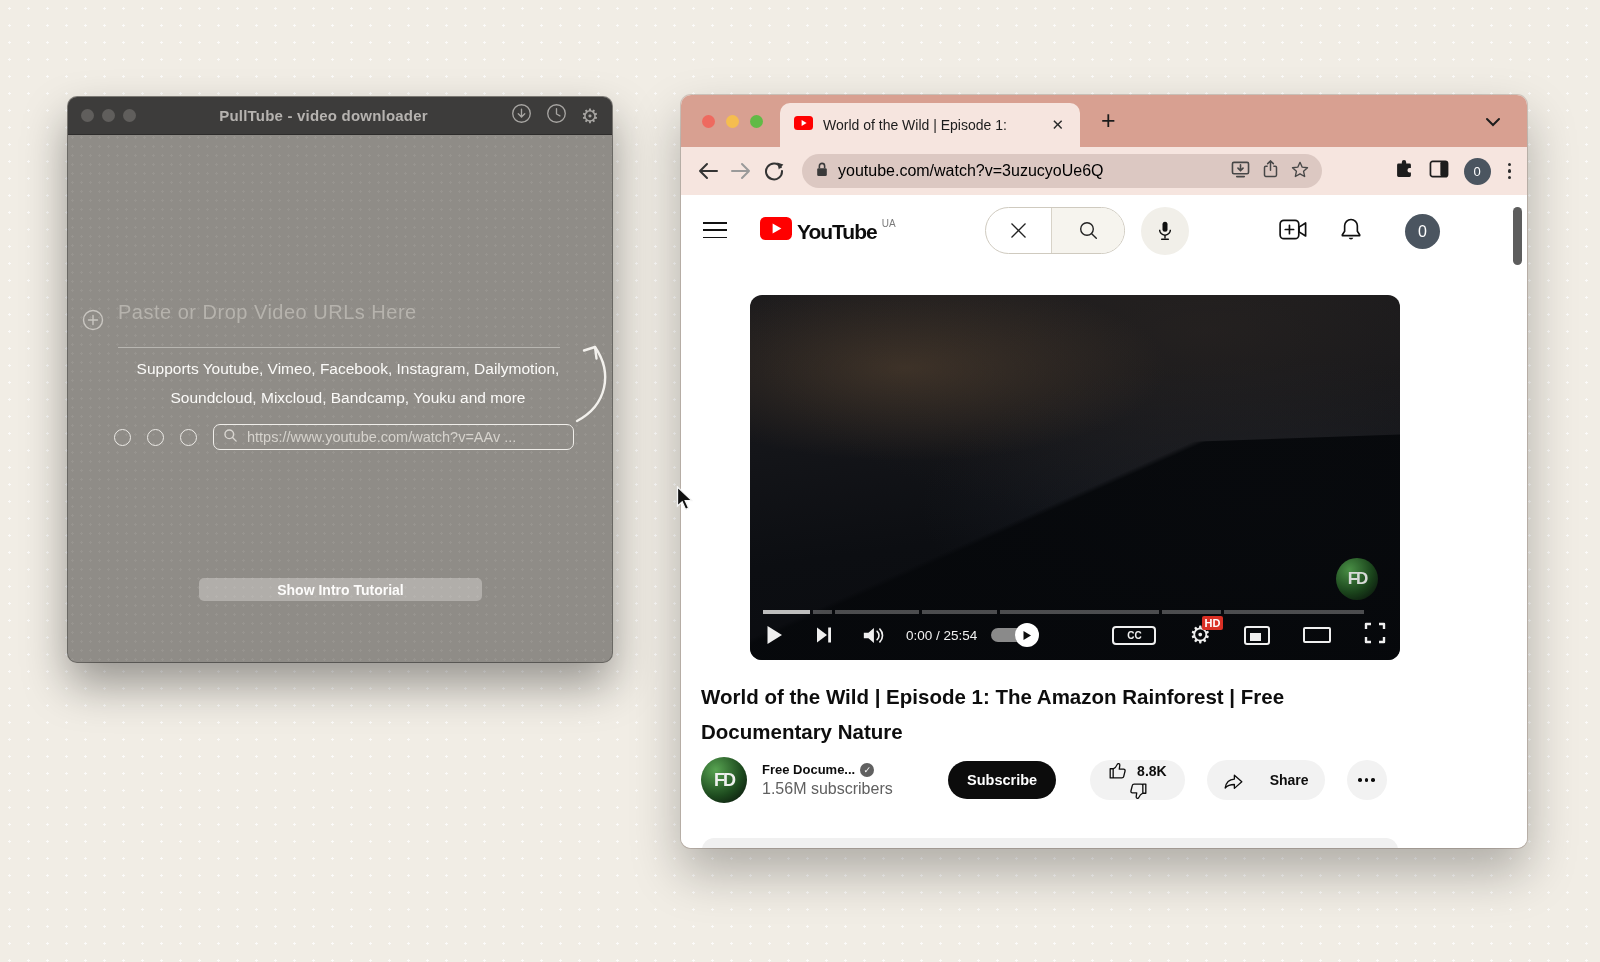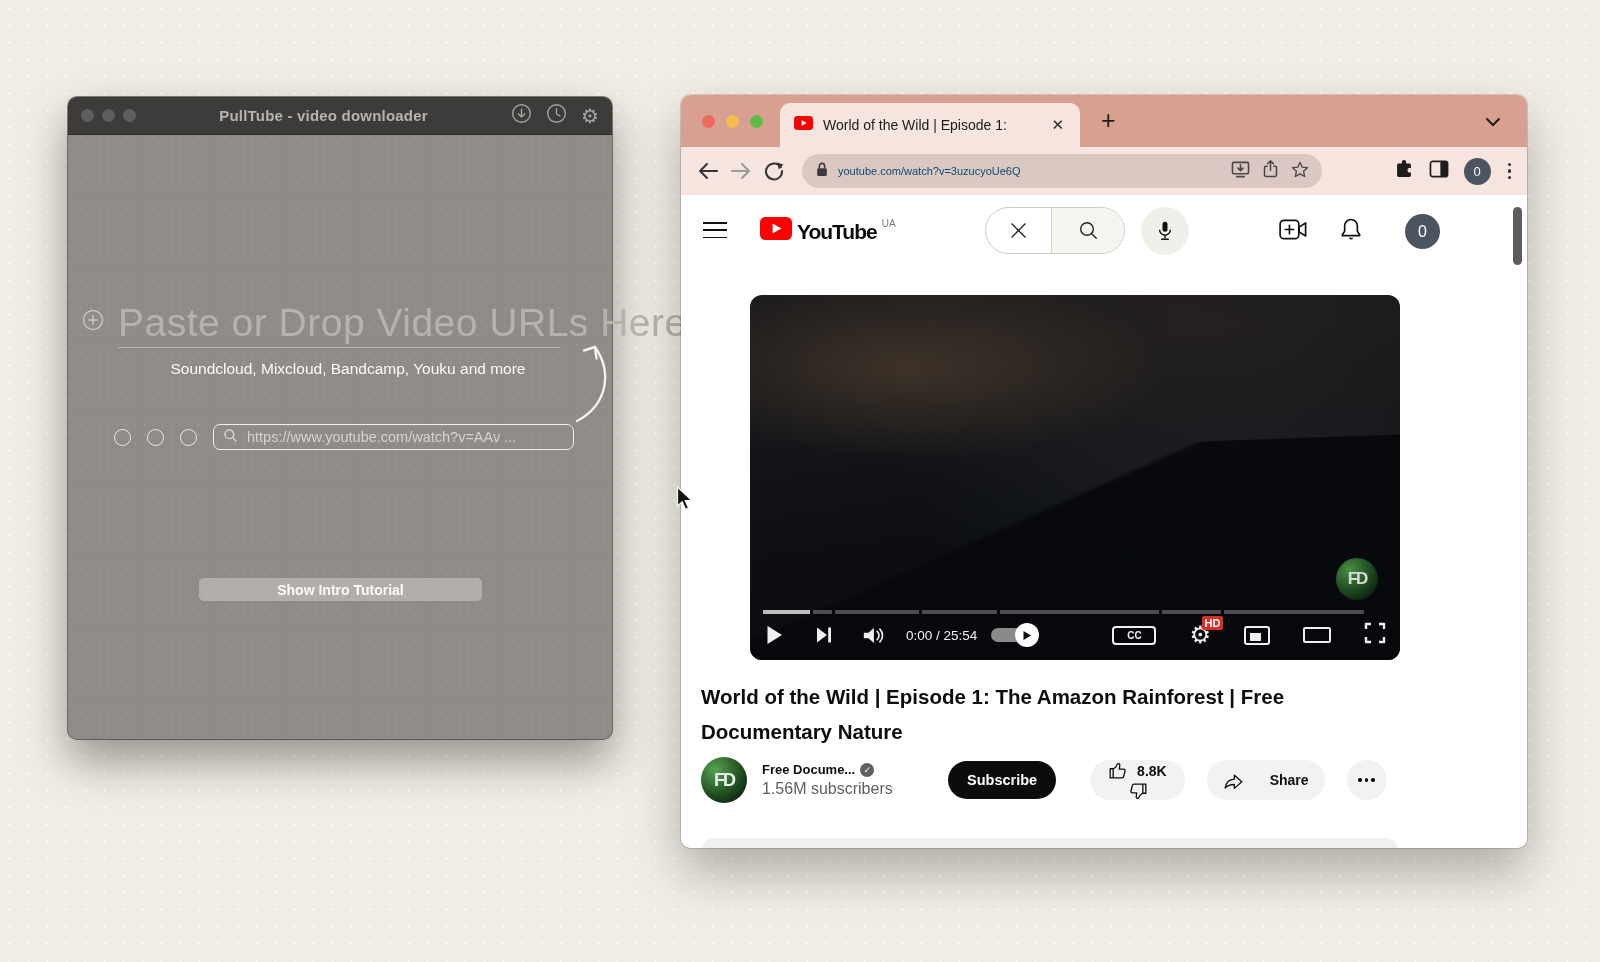--- a/index.html
+++ b/index.html
@@ -7,39 +7,39 @@
   body { font-family:"Liberation Sans", sans-serif; }
   .stage {
     position:relative; width:1600px; height:962px; overflow:hidden;
     background-color:#f1ede5;
     background-image: radial-gradient(rgba(255,255,255,.8) 1.1px, transparent 1.2px);
     background-size: 19px 17px;
   }
 
   
   .pt-window {
-    position:absolute; left:68px; top:97px; width:544px; height:642px;
+    position:absolute; left:68px; top:97px; width:544px; height:565px;
     border-radius:9px; background:#8f8c87;
     background-image: radial-gradient(rgba(255,255,255,.07) 1px, transparent 1.1px);
     background-size: 9px 9px;
     box-shadow: 0 22px 45px rgba(0,0,0,.38), 0 0 0 1px rgba(40,38,36,.55);
   }
   .pt-titlebar {
     height:38px; background:#3d3c3b; border-radius:9px 9px 0 0;
     display:flex; align-items:center; padding:0 13px; gap:8px;
     border-bottom:1px solid #2e2d2c;
   }
   .pt-light { width:13px; height:13px; border-radius:50%; background:#605e5c; }
   .pt-title { flex:1; text-align:center; color:#b6b3b0; font-size:15px; font-weight:bold; letter-spacing:.2px; }
   .pt-tb-icons { display:flex; align-items:center; gap:14px; color:#a7a5a2; }
   .pt-gear { font-size:20px; line-height:1; color:#a7a5a2; }
   .pt-plus { position:absolute; left:14px; top:212px; }
   .pt-heading {
     position:absolute; left:50px; top:204px; width:442px;
-    font-size:39px; color:#b6b3ad; letter-spacing:.5px; white-space:nowrap; font-weight:400;
+    font-size:20px; color:#b6b3ad; letter-spacing:.5px; white-space:nowrap; font-weight:400;
   }
   .pt-divider { position:absolute; left:50px; top:250px; width:442px; height:1px; background:rgba(225,223,219,.5); }
   .pt-supports {
     position:absolute; left:30px; top:258px; width:500px; text-align:center;
     color:#fbfaf8; font-size:15.5px; line-height:28.5px; font-weight:400;
   }
   .pt-urlrow { position:absolute; left:46px; top:327px; display:flex; align-items:center; gap:16px; }
   .pt-dot { width:17px; height:17px; border-radius:50%; border:1.6px solid #eceae6; }
   .pt-input {
     width:361px; height:26px; border:1.6px solid #f0eeea; border-radius:7px;
@@ -74,21 +74,21 @@
   .cr-newtab { position:absolute; left:420px; top:11px; font-size:25px; color:#1b1b1b; font-weight:400; }
   .cr-strip-chevron { position:absolute; right:26px; top:18px; }
   .cr-toolbar {
     height:48px; background:#f6e5df; display:flex; align-items:center; padding:0 14px; gap:7px;
   }
   .cr-navbtn { width:26px; display:flex; justify-content:center; }
   .cr-urlpill {
     width:520px; height:34px; background:#dcc8c2; border-radius:17px;
     display:flex; align-items:center; gap:9px; padding:0 13px; margin-left:8px;
   }
-  .cr-url { flex:1; font-size:11px; color:#0c4a6e; white-space:nowrap; overflow:hidden; }
+  .cr-url { flex:1; font-size:16px; color:#000000; white-space:nowrap; overflow:hidden; }
   .cr-pill-icons { display:flex; align-items:center; gap:13px; }
   .cr-right { margin-left:auto; display:flex; align-items:center; gap:15px; }
   .cr-avatar {
     width:27px; height:27px; border-radius:50%; background:#4b5560;
     color:#fff; font-size:13px; display:flex; align-items:center; justify-content:center;
   }
   .cr-kebab { display:flex; flex-direction:column; gap:3px; padding:2px; }
   .cr-kebab i { width:3.5px; height:3.5px; border-radius:50%; background:#2d2d2d; }
 
   .cr-page { position:relative; height:653px; background:#fff; border-radius:0 0 10px 10px; overflow:hidden; }
@@ -223,20 +223,21 @@
 
     <span class="pt-plus">
       <svg width="22" height="22" viewBox="0 0 22 22">
           <circle cx="11" cy="11" r="9.5" fill="none" stroke="#c9c6c1" stroke-width="1.4"></circle>
           <path d="M11 6.5 v9 M6.5 11 h9" stroke="#c9c6c1" stroke-width="1.4" stroke-linecap="round"></path>
         </svg>
     </span>
     <div class="pt-heading">Paste or Drop Video URLs Here</div>
     <div class="pt-divider"></div>
     <div class="pt-supports">
+      <span style="display:block">Supports Youtube, Vimeo, Facebook, Instagram, Dailymotion,</span>
       <span style="display:block">Soundcloud, Mixcloud, Bandcamp, Youku and more</span>
     </div>
 
     <div class="pt-urlrow">
       <span class="pt-dot"></span>
       <span class="pt-dot"></span>
       <span class="pt-dot"></span>
       <div class="pt-input">
         <span>
           <svg width="15" height="15" viewBox="0 0 16 16">

